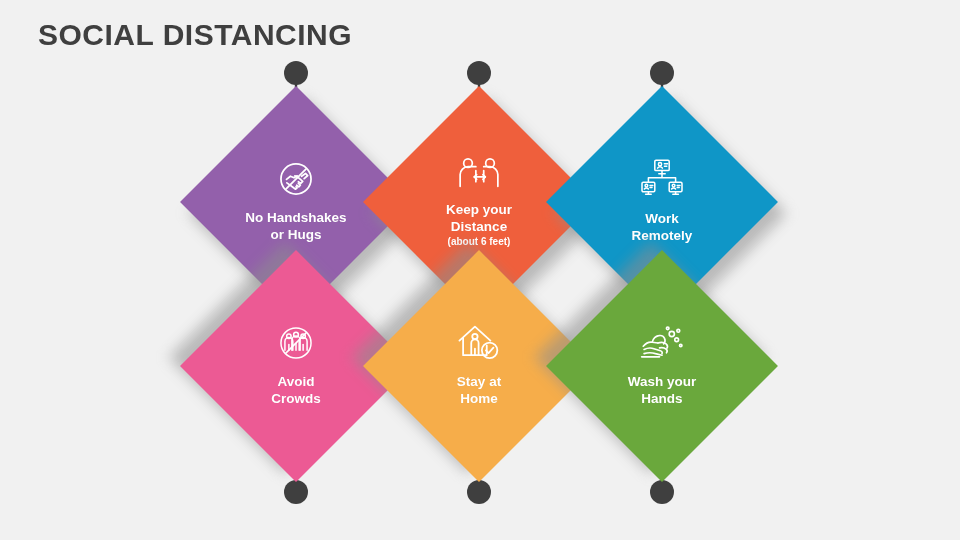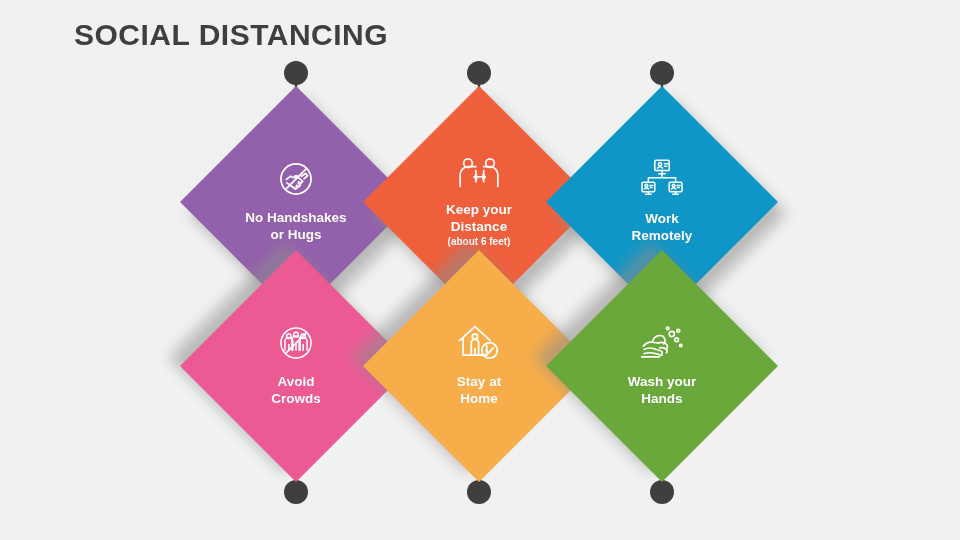--- a/index.html
+++ b/index.html
@@ -12,21 +12,20 @@
   #stage { position: relative; width: 960px; height: 540px; }
 
   
   #page-title {
     position: absolute;
     left: 38px; top: 18px;
     font-size: 30px;
     font-weight: bold;
     letter-spacing: 0.5px;
     color: #3f3f3f;
-    margin-left: 36px;
   }
 
   
   #connectors {
     position: absolute; left: 0; top: 0;
     width: 960px; height: 540px;
     pointer-events: none;
   }
 
   

